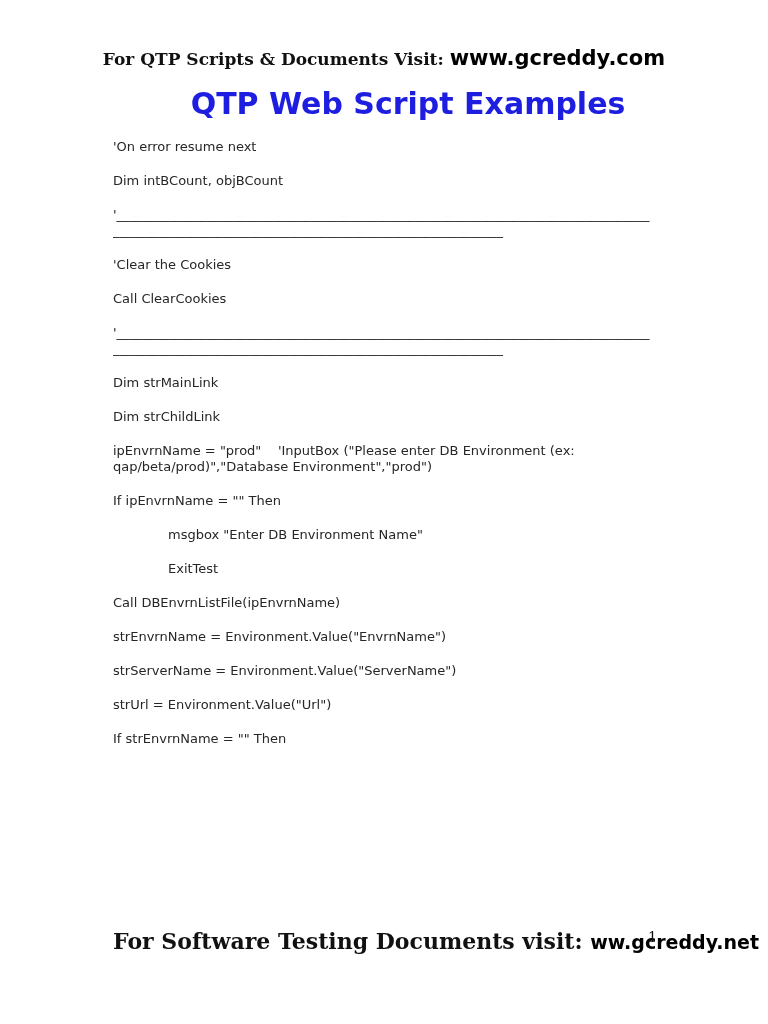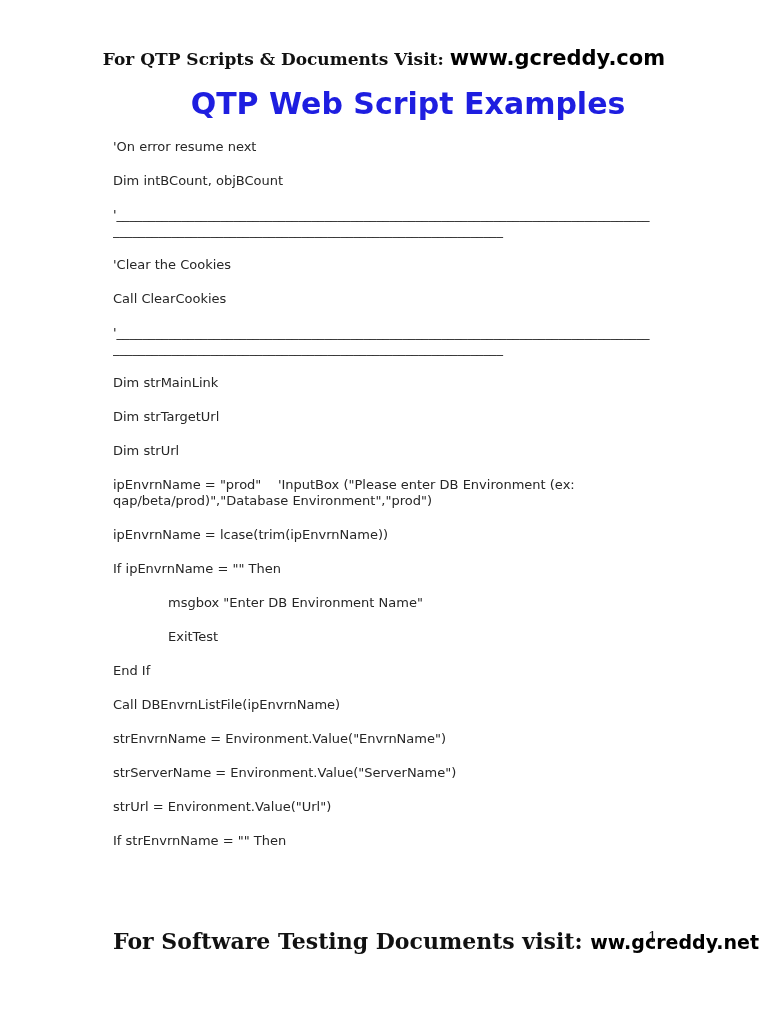--- a/index.html
+++ b/index.html
@@ -131,43 +131,34 @@
         <div class="line">Call ClearCookies</div>
       </div>
       <div class="para">
         <div class="line sep">'__________________________________________________________________________________</div>
         <div class="line sep">____________________________________________________________</div>
       </div>
       <div class="para">
         <div class="line">Dim strMainLink</div>
       </div>
       <div class="para">
-        <div class="line">Dim strTargetUrl</div>
-      </div>
-      <div class="para">
-        <div class="line">Dim strUrl</div>
+        <div class="line">Dim strChildLink</div>
       </div>
       <div class="para">
         <div class="line">ipEnvrnName = "prod"    'InputBox ("Please enter DB Environment (ex:</div>
         <div class="line">qap/beta/prod)","Database Environment","prod")</div>
-      </div>
-      <div class="para">
-        <div class="line">ipEnvrnName = lcase(trim(ipEnvrnName))</div>
       </div>
       <div class="para">
         <div class="line">If ipEnvrnName = "" Then</div>
       </div>
       <div class="para indent">
         <div class="line">msgbox "Enter DB Environment Name"</div>
       </div>
       <div class="para indent">
         <div class="line">ExitTest</div>
-      </div>
-      <div class="para">
-        <div class="line">End If</div>
       </div>
       <div class="para">
         <div class="line">Call DBEnvrnListFile(ipEnvrnName)</div>
       </div>
       <div class="para">
         <div class="line">strEnvrnName = Environment.Value("EnvrnName")</div>
       </div>
       <div class="para">
         <div class="line">strServerName = Environment.Value("ServerName")</div>
       </div>

